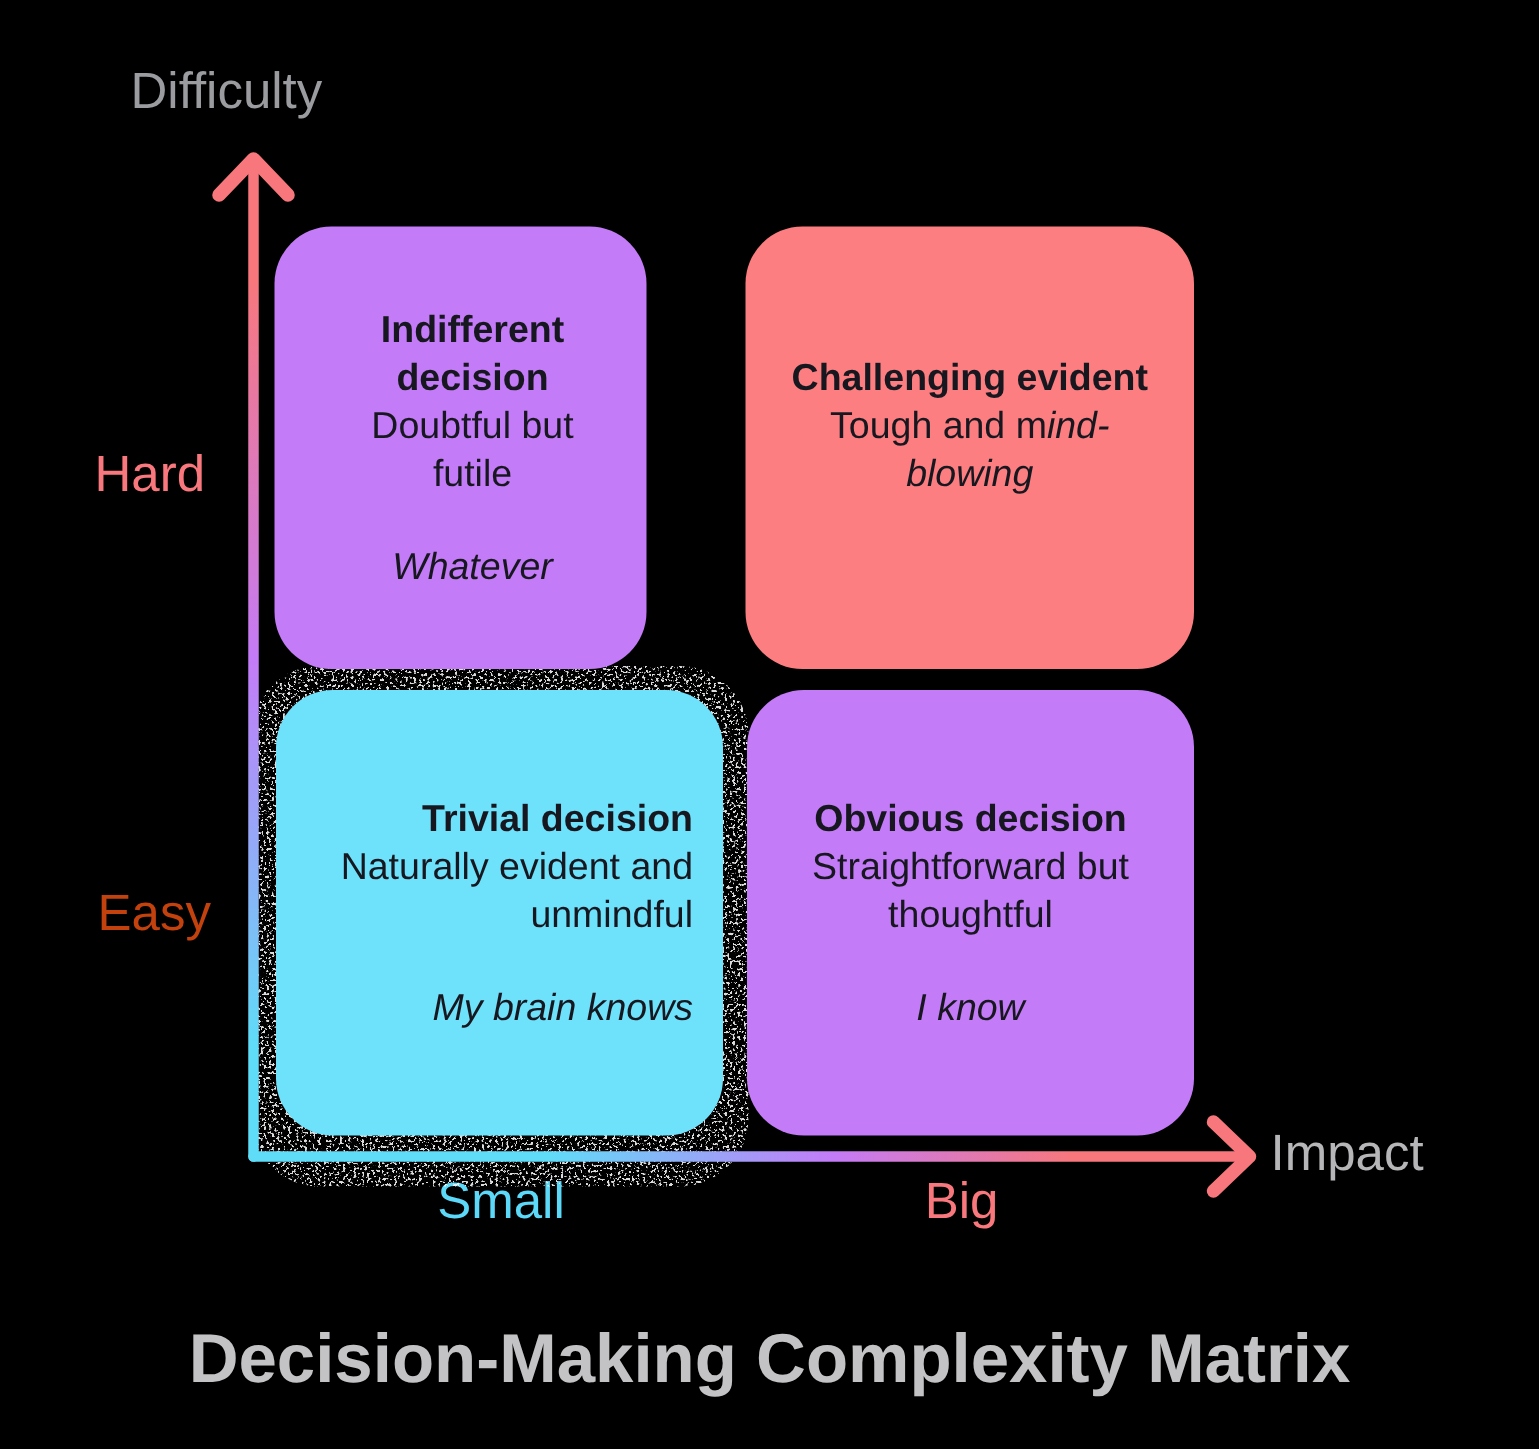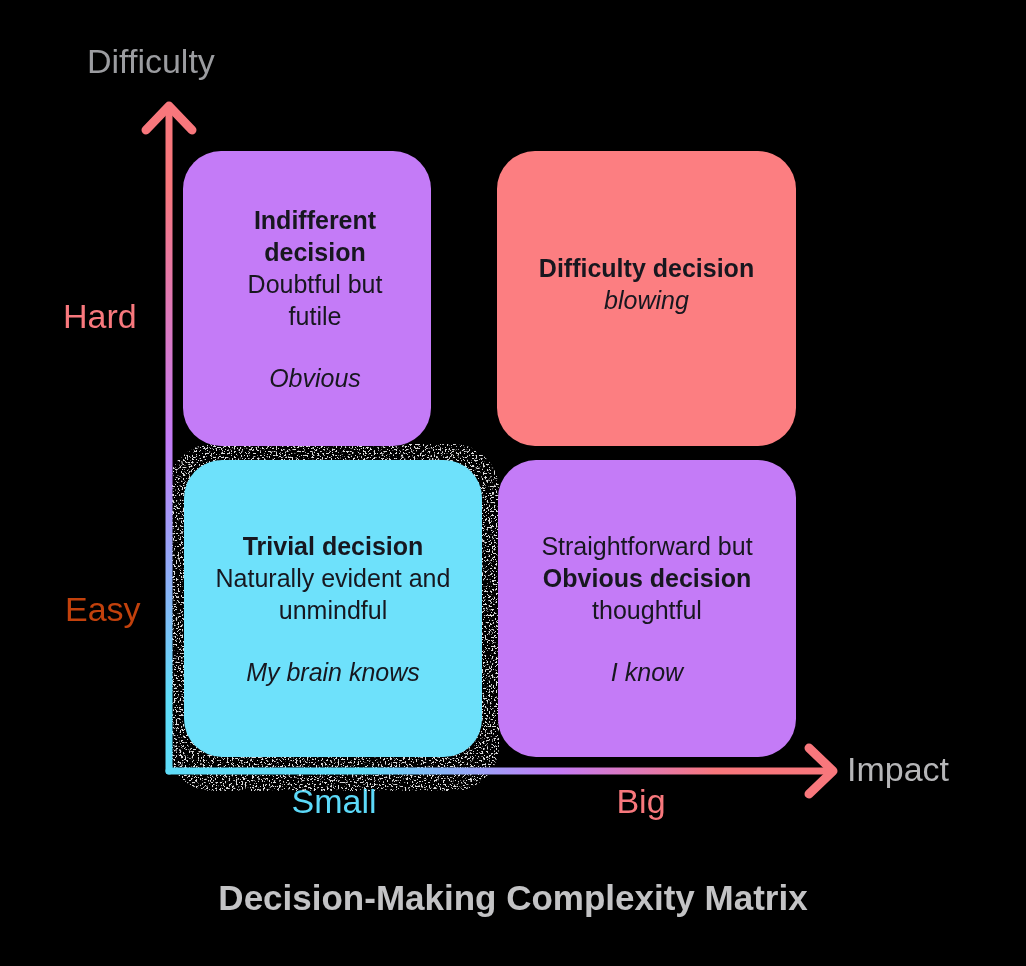--- a/index.html
+++ b/index.html
@@ -8,21 +8,21 @@
     font-family:"Liberation Sans","DejaVu Sans",sans-serif;
   }
   .lbl{position:absolute;font-weight:400;font-size:34px;line-height:1.05;white-space:nowrap;}
   .lbl-difficulty{left:87px;top:44px;color:#9B9CA0;}
   .lbl-hard{left:63px;top:299px;color:#F8787D;text-align:right;}
   .lbl-easy{left:65px;top:592px;color:#c2410c;}
   .lbl-small{left:334px;top:784px;transform:translateX(-50%);color:#5CD9F8;}
   .lbl-big{left:641px;top:784px;transform:translateX(-50%);color:#F8787D;}
   .lbl-impact{left:847px;top:752px;color:#B6B6B8;}
   .chart-title{position:absolute;left:513px;top:878px;transform:translateX(-50%);
-    font-weight:700;font-size:35px;color:#C3C3C5;white-space:nowrap;}
+    font-weight:700;font-size:46px;color:#C3C3C5;white-space:nowrap;}
   .q{
     position:absolute;border-radius:38px;z-index:2;
     display:flex;flex-direction:column;align-items:center;justify-content:center;
     text-align:center;color:#17171F;font-size:25px;line-height:32px;padding:0 20px;box-sizing:border-box;
   }
   .q0{left:183px;top:151px;width:248px;height:295px;padding-left:36px;}
   .q1{left:497px;top:151px;width:299px;height:295px;}
   .q2{left:184px;top:460px;width:298px;height:297px;}
   .q3{left:498px;top:460px;width:298px;height:297px;}
   .qline{min-height:32px;}
@@ -39,37 +39,38 @@
 <body>
 
 <div id="stage">
 
   <div class="spray"></div>
 
   <div class="q q0" style="background: rgb(196, 123, 247);">
       <div class="qline"><span class="b">Indifferent decision</span></div>
       <div class="qline"><span>Doubtful but futile</span></div>
       <div class="qline spacer"></div>
-      <div class="qline"><span class="i">Obvious</span></div>
+      <div class="qline"><span class="i">Whatever</span></div>
     </div>
   <div class="q q1" style="background: rgb(252, 126, 129);">
-      <div class="qline"><span class="b">Difficulty decision</span></div>
+      <div class="qline"><span class="b">Challenging evident</span></div>
+      <div class="qline"><span>Tough and m</span><span class="i">ind-</span></div>
       <div class="qline"><span class="i">blowing</span></div>
       <div class="qline spacer"></div>
     </div>
-  <div class="q q2" style="background: rgb(110, 225, 251);">
+  <div class="q q2" style="background: rgb(110, 225, 251); align-items: flex-end;">
       <div class="qline"><span class="b">Trivial decision</span></div>
       <div class="qline"><span>Naturally evident and</span></div>
       <div class="qline"><span>unmindful</span></div>
       <div class="qline spacer"></div>
       <div class="qline"><span class="i">My brain knows</span></div>
     </div>
   <div class="q q3" style="background: rgb(196, 123, 247);">
+      <div class="qline"><span class="b">Obvious decision</span></div>
       <div class="qline"><span>Straightforward but</span></div>
-      <div class="qline"><span class="b">Obvious decision</span></div>
       <div class="qline"><span>thoughtful</span></div>
       <div class="qline spacer"></div>
       <div class="qline"><span class="i">I know</span></div>
     </div>
 
   <svg id="axes" width="1026" height="966">
     <defs>
       <linearGradient id="gy" gradientUnits="userSpaceOnUse" x1="169" y1="107" x2="169" y2="771">
         <stop offset="0" stop-color="#F8777C"></stop>
         <stop offset="0.12" stop-color="#F8777C"></stop>

